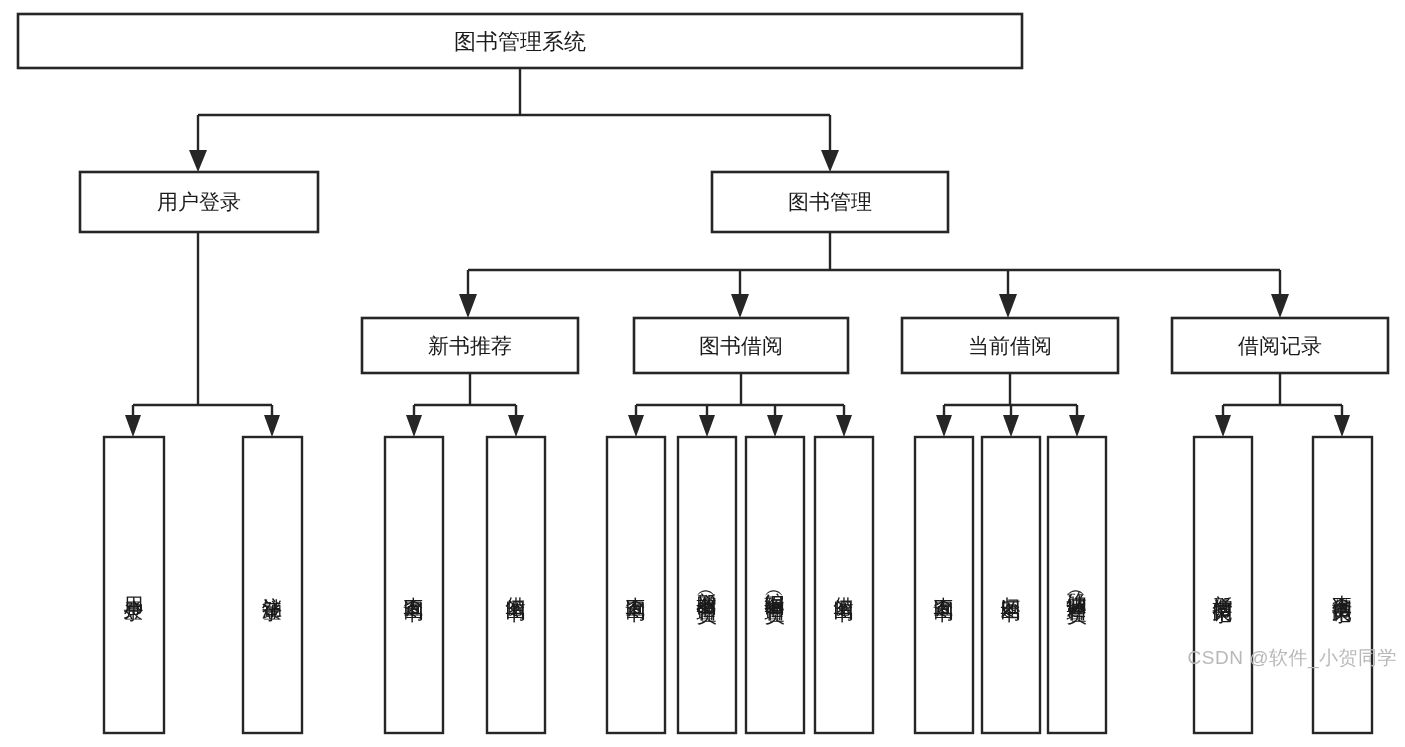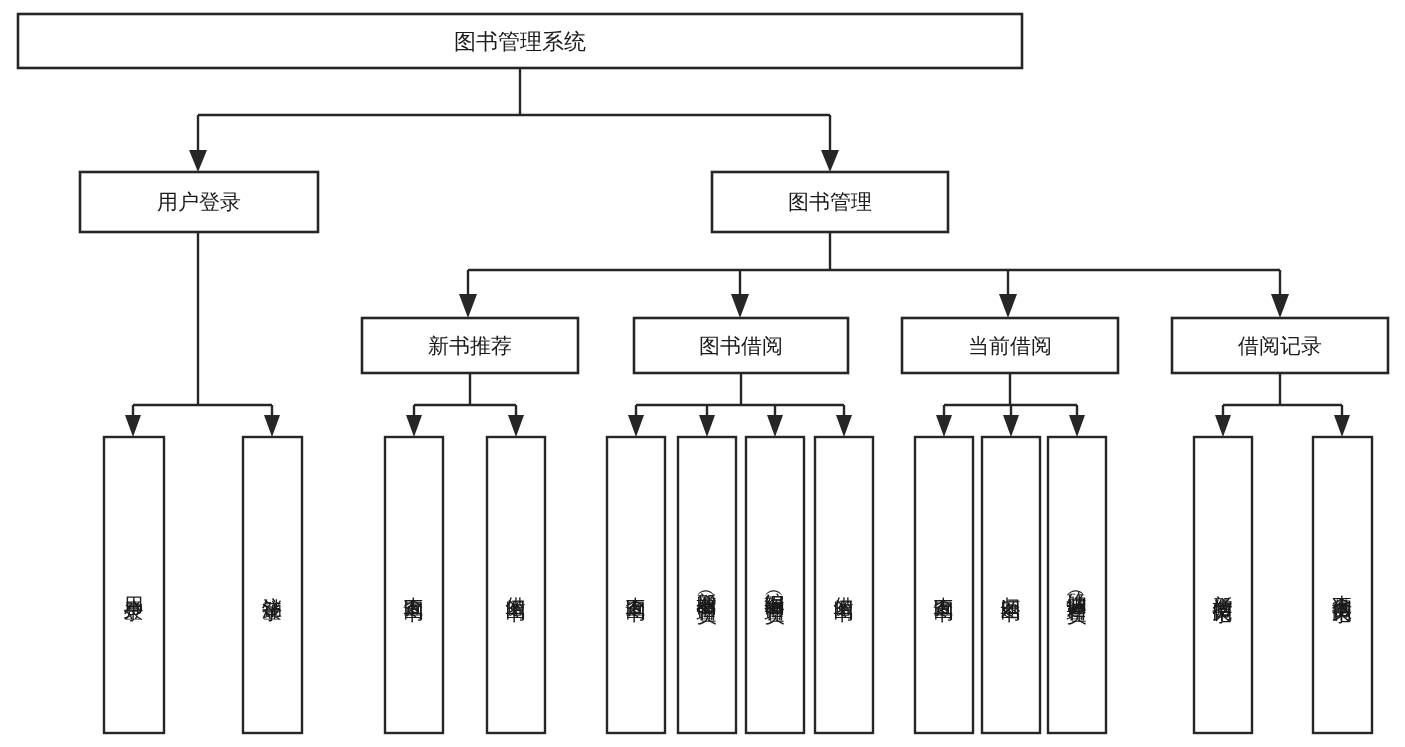--- a/index.html
+++ b/index.html
@@ -210,14 +210,15 @@
   <div class="vert-label" style="left:607px; top:437px; width:58px; height:296px;">查询图书</div>
   <div class="vert-label" style="left:678px; top:437px; width:58px; height:296px;">新增图书（管理员）</div>
   <div class="vert-label" style="left:746px; top:437px; width:58px; height:296px;">编辑图书（管理员）</div>
   <div class="vert-label" style="left:815px; top:437px; width:58px; height:296px;">借阅图书</div>
   <div class="vert-label" style="left:915px; top:437px; width:58px; height:296px;">查询图书</div>
   <div class="vert-label" style="left:982px; top:437px; width:58px; height:296px;">归还图书</div>
   <div class="vert-label" style="left:1048px; top:437px; width:58px; height:296px;">确认归还（管理员）</div>
   <div class="vert-label" style="left:1194px; top:437px; width:58px; height:296px;">新增借阅记录</div>
   <div class="vert-label" style="left:1313px; top:437px; width:59px; height:296px;">查询借阅记录</div>
 
+  <div class="watermark">CSDN @软件_小贺同学</div>
 
 </div>
 
 </body></html>

